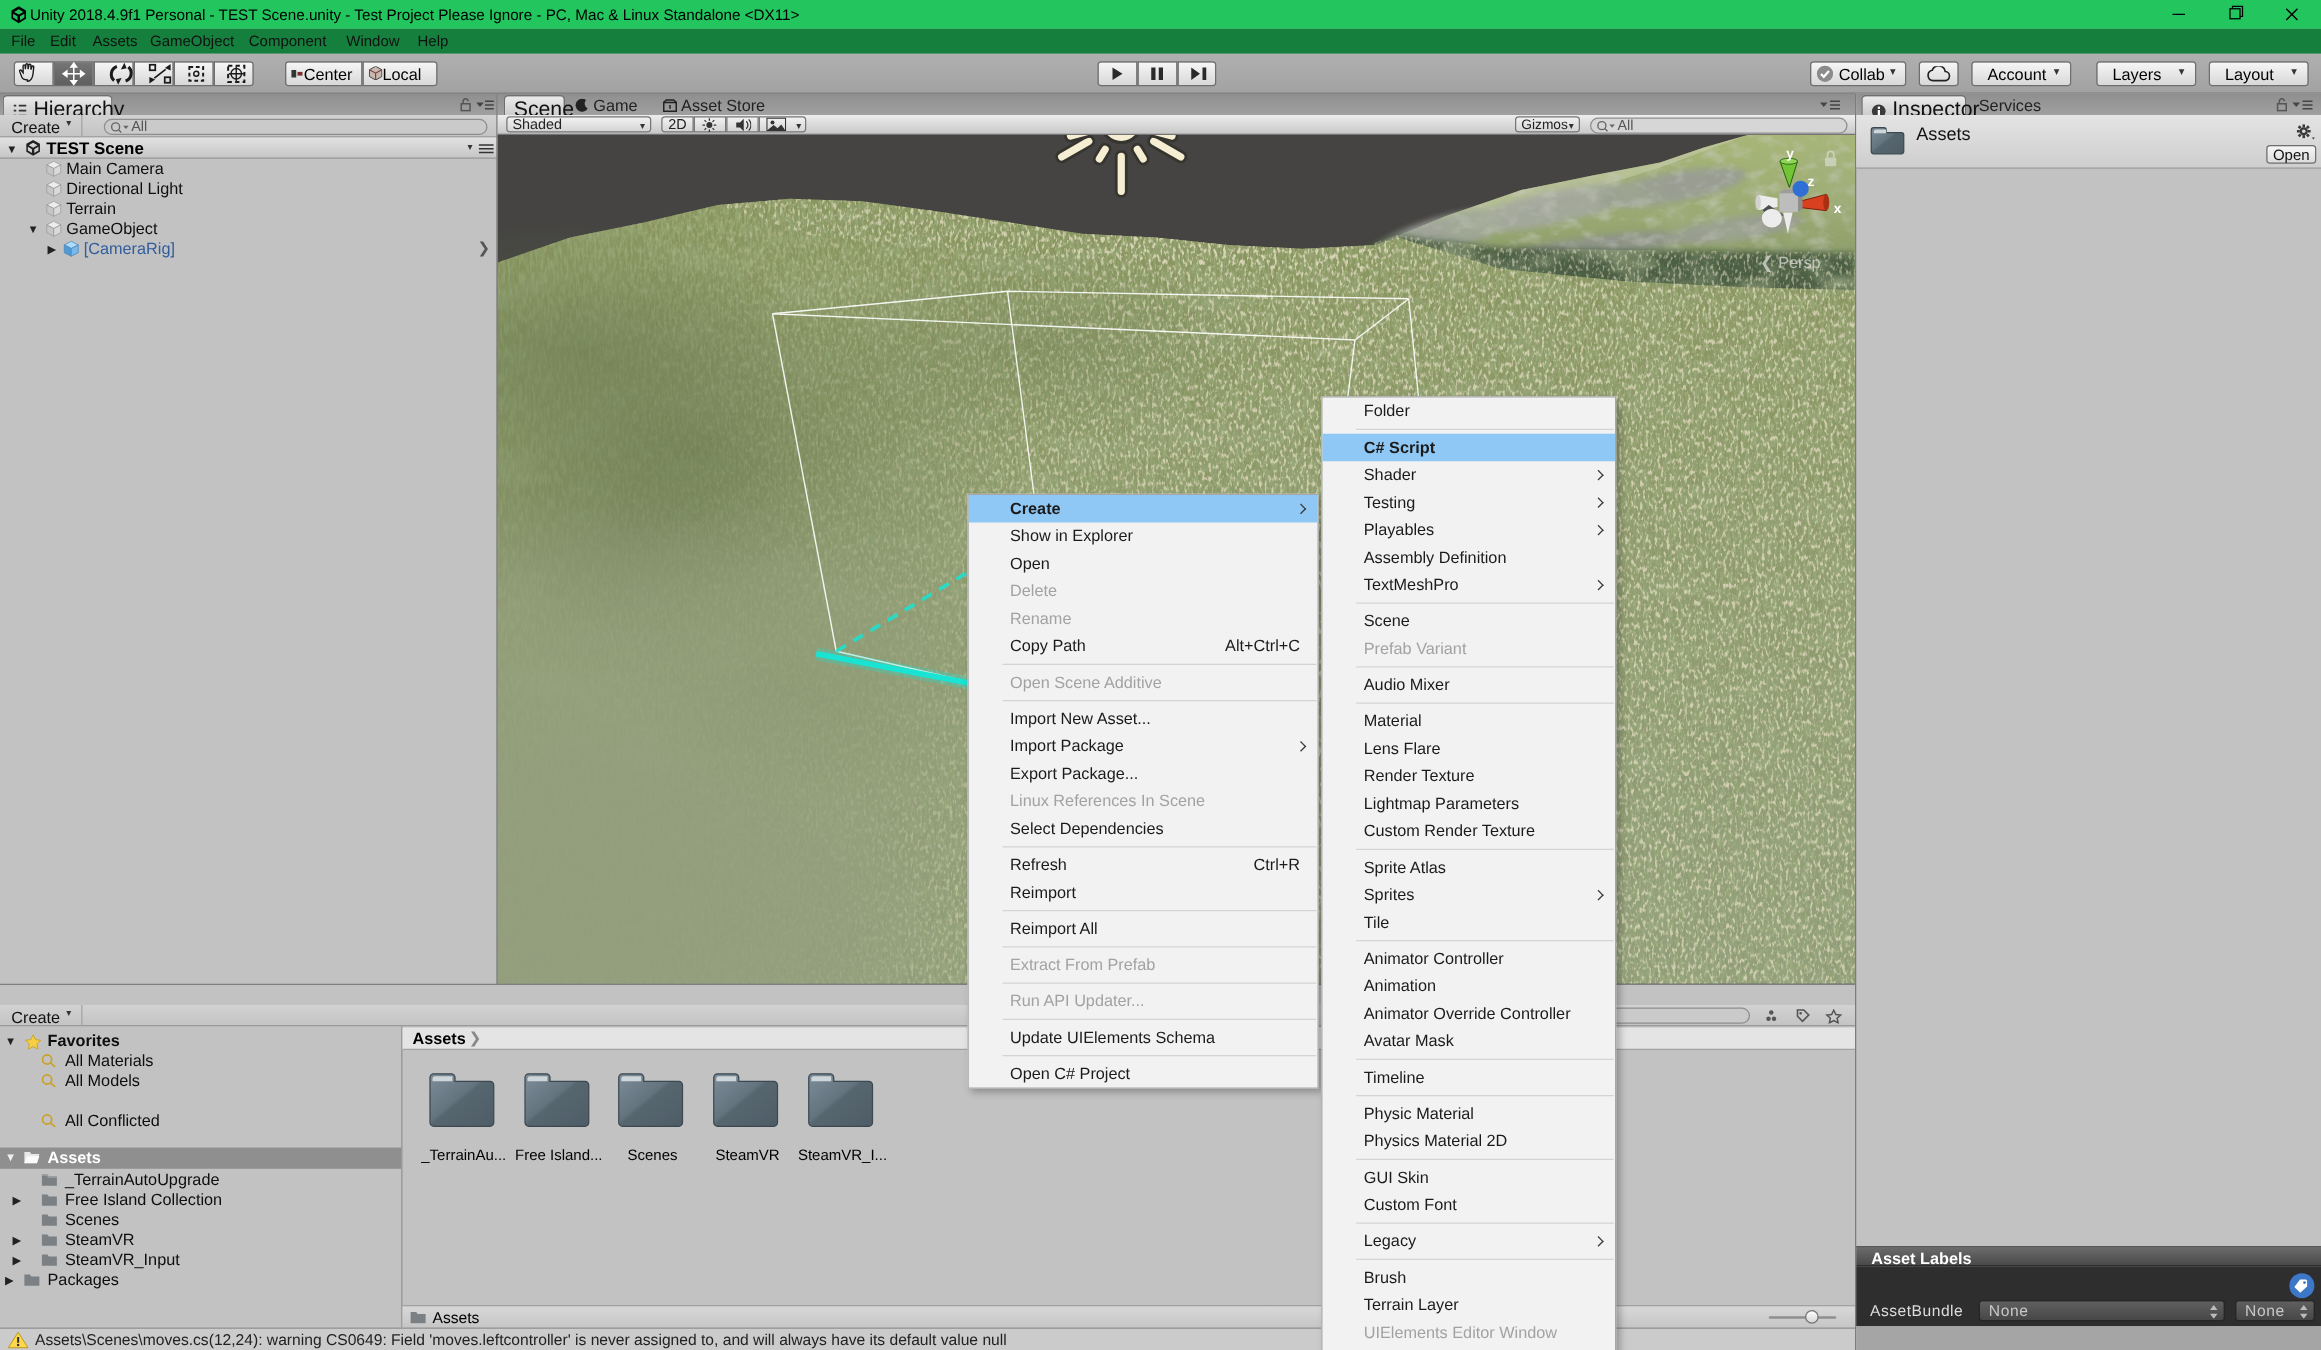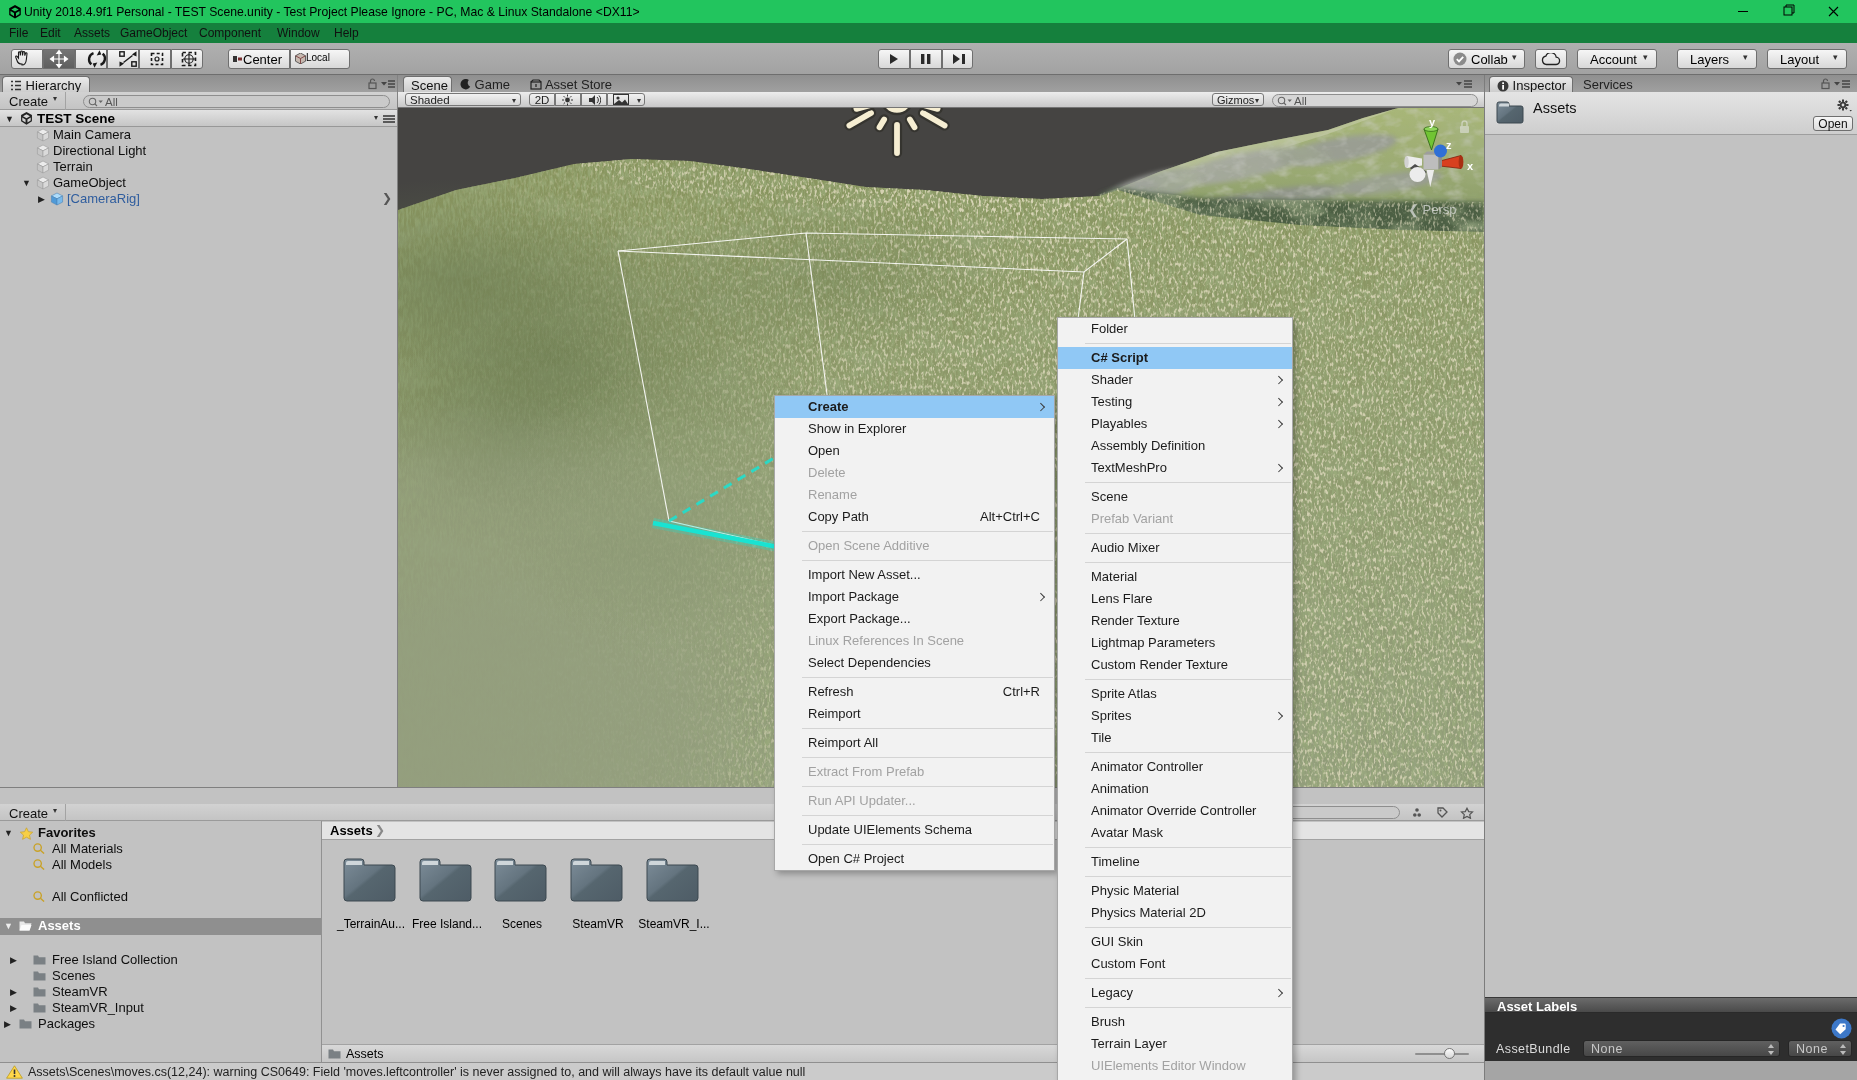--- a/index.html
+++ b/index.html
@@ -12,21 +12,21 @@
   #menubar { left:0; top:23px; width:1857px; height:20px; background:#15803d; }
   #menubar span { position:absolute; top:3px; font-size:12px; color:#111; }
   #toolbar { left:0; top:43px; width:1857px; height:32px;
     background:linear-gradient(#b0b0b0,#a2a2a2); border-bottom:1px solid #6e6e6e; }
   .tbtn { position:absolute; top:6px; height:20px; background:linear-gradient(#f6f6f6,#d8d8d8);
     border:1px solid #6f6f6f; }
   .tbtn.dark { background:linear-gradient(#757575,#5f5f5f); }
   #tabstrip { left:0; top:75px; width:1857px; height:17px; background:linear-gradient(#8f8f8f,#a0a0a0); }
   .tab { position:absolute; top:1px; height:16px; background:linear-gradient(#ebebeb,#cdcdcd);
     border:1px solid #6f6f6f; border-bottom:none; border-radius:4px 4px 0 0;
-    font-size:13px; color:#111; padding:1px 7px 0 7px; white-space:nowrap; }
+    font-size:17px; color:#111; padding:1px 7px 0 7px; white-space:nowrap; }
   .tabghost { position:absolute; top:2px; font-size:13px; color:#222; white-space:nowrap; }
   
   #hierarchy { left:0; top:92px; width:398px; height:695px; background:#c2c2c2; }
   .createrow { position:absolute; left:0; top:0; width:100%; height:18px;
     background:linear-gradient(#d2d2d2,#c4c4c4); border-bottom:1px solid #9a9a9a; }
   .searchpill { position:absolute; height:13px; background:#cacaca; border:1px solid #8e8e8e;
     border-radius:7px; font-size:11.5px; color:#555; }
   .hrow { position:absolute; left:0; width:100%; height:16px; font-size:13px; color:#0e0e0e; white-space:nowrap; }
   
   #scenebar { left:398px; top:92px; width:1086px; height:16px;
@@ -138,21 +138,21 @@
     <g stroke="#1a1a1a" stroke-width="1.6" fill="none">
       <circle cx="178" cy="10" r="4.2" stroke-width="1.1"></circle>
       <path d="M178 4 v12 M172 10 h12" stroke-width="1.1"></path>
       <rect x="171.5" y="3.5" width="13" height="13" stroke-dasharray="3.4 2.6"></rect>
     </g>
   </svg>
 
   <div class="tbtn" style="left:228px;width:62px;border-radius:3px 0 0 3px"></div>
   <div class="tbtn" style="left:290px;width:60px;border-radius:0 3px 3px 0"></div>
   <span class="abs" style="left:243px;top:9px;font-size:13px">Center</span>
-  <span class="abs" style="left:306px;top:9px;font-size:10px">Local</span>
+  <span class="abs" style="left:306px;top:9px;font-size:13px">Local</span>
   <svg class="abs" style="left:233px;top:11px" width="10" height="10" viewBox="0 0 10 10">
     <rect x="0" y="2" width="4" height="6" fill="#333"></rect>
       <rect x="5" y="3.5" width="4" height="3" fill="#7a2f2f"></rect>
   </svg>
   <svg class="abs" style="left:295px;top:10px" width="11" height="11" viewBox="0 0 11 11">
     <path d="M5.5 0 L10.5 2.8 L10.5 8.2 L5.5 11 L.5 8.2 L.5 2.8 Z" fill="#c7b9b0" stroke="#444" stroke-width=".8"></path>
     <path d="M.5 2.8 L5.5 5.5 L10.5 2.8 M5.5 5.5 V11" stroke="#7a3d3d" stroke-width=".9" fill="none"></path>
   </svg>
 
   <div class="tbtn" style="left:878px;width:32px;border-radius:3px 0 0 3px"></div>
@@ -549,20 +549,27 @@
       <span class="abs" style="left:52px">All Conflicted</span>
     </div>
   <div class="prow" style="top:130px;width:321px;height:17px;background:#8f8f8f">
     <span class="abs" style="left:4px;top:3px;font-size:9px;color:#eee">▼</span>
     <svg class="foldic" style="left:19px" viewBox="0 0 13 11">
         <path d="M.5 10.5 v-9 h4.5 l1 1.7 h6.5 l-2 7.3 Z" fill="#e8e8e8"></path>
         <path d="M.5 10.5 l2-5.5 h10 l-2 5.5 Z" fill="#fbfbfb"></path>
       </svg>
     <span class="abs" style="left:38px;font-weight:bold;color:#fff">Assets</span>
     </div>
+  <div class="prow" style="top:148px">
+      <svg class="foldic" style="left:33px" viewBox="0 0 13 11">
+        <path d="M.5 10.5 v-9 h4.5 l1 1.7 h6.5 v7.3 Z" fill="#7a8084"></path>
+        <path d="M.5 2 h4.3 l1 1.7 h6.7" stroke="#9aa0a4" fill="none"></path>
+      </svg>
+      <span class="abs" style="left:52px">_TerrainAutoUpgrade</span>
+    </div>
   <div class="prow" style="top:164px">
       <span class="abs" style="left:10px;top:3px;font-size:9px;color:#222">▶</span>
       <svg class="foldic" style="left:33px" viewBox="0 0 13 11">
         <path d="M.5 10.5 v-9 h4.5 l1 1.7 h6.5 v7.3 Z" fill="#7a8084"></path>
       </svg>
       <span class="abs" style="left:52px">Free Island Collection</span>
     </div>
   <div class="prow" style="top:180px">
       <svg class="foldic" style="left:33px" viewBox="0 0 13 11">
         <path d="M.5 10.5 v-9 h4.5 l1 1.7 h6.5 v7.3 Z" fill="#7a8084"></path>

